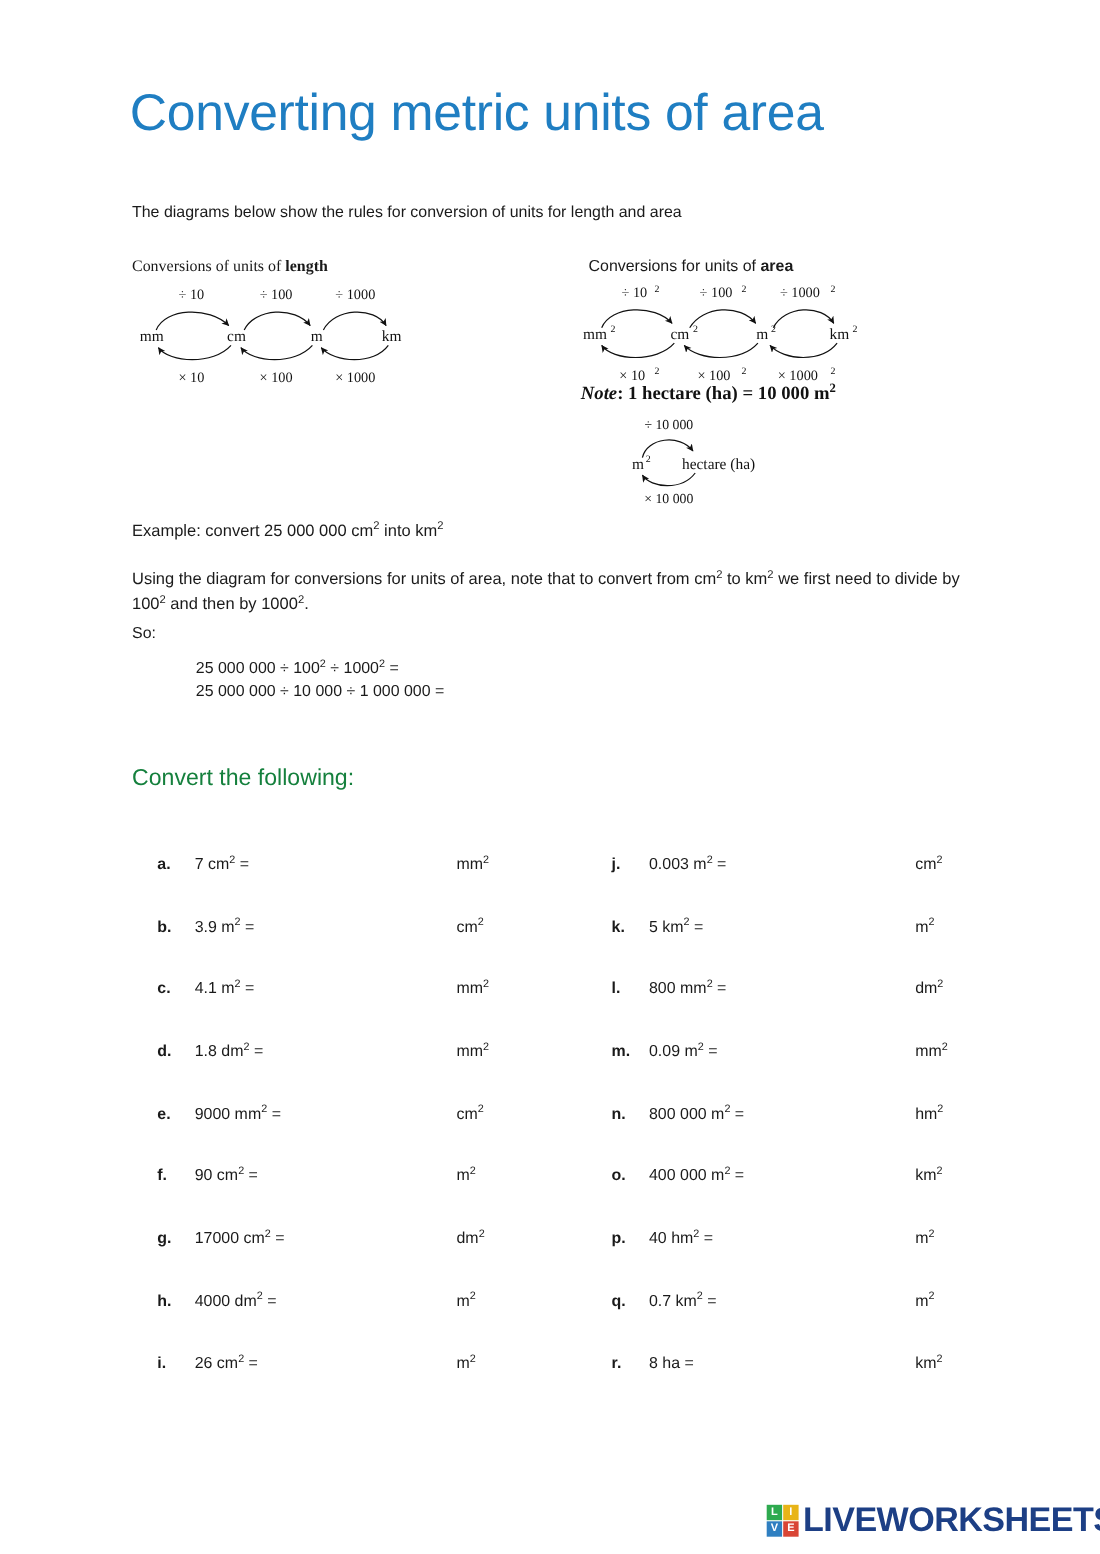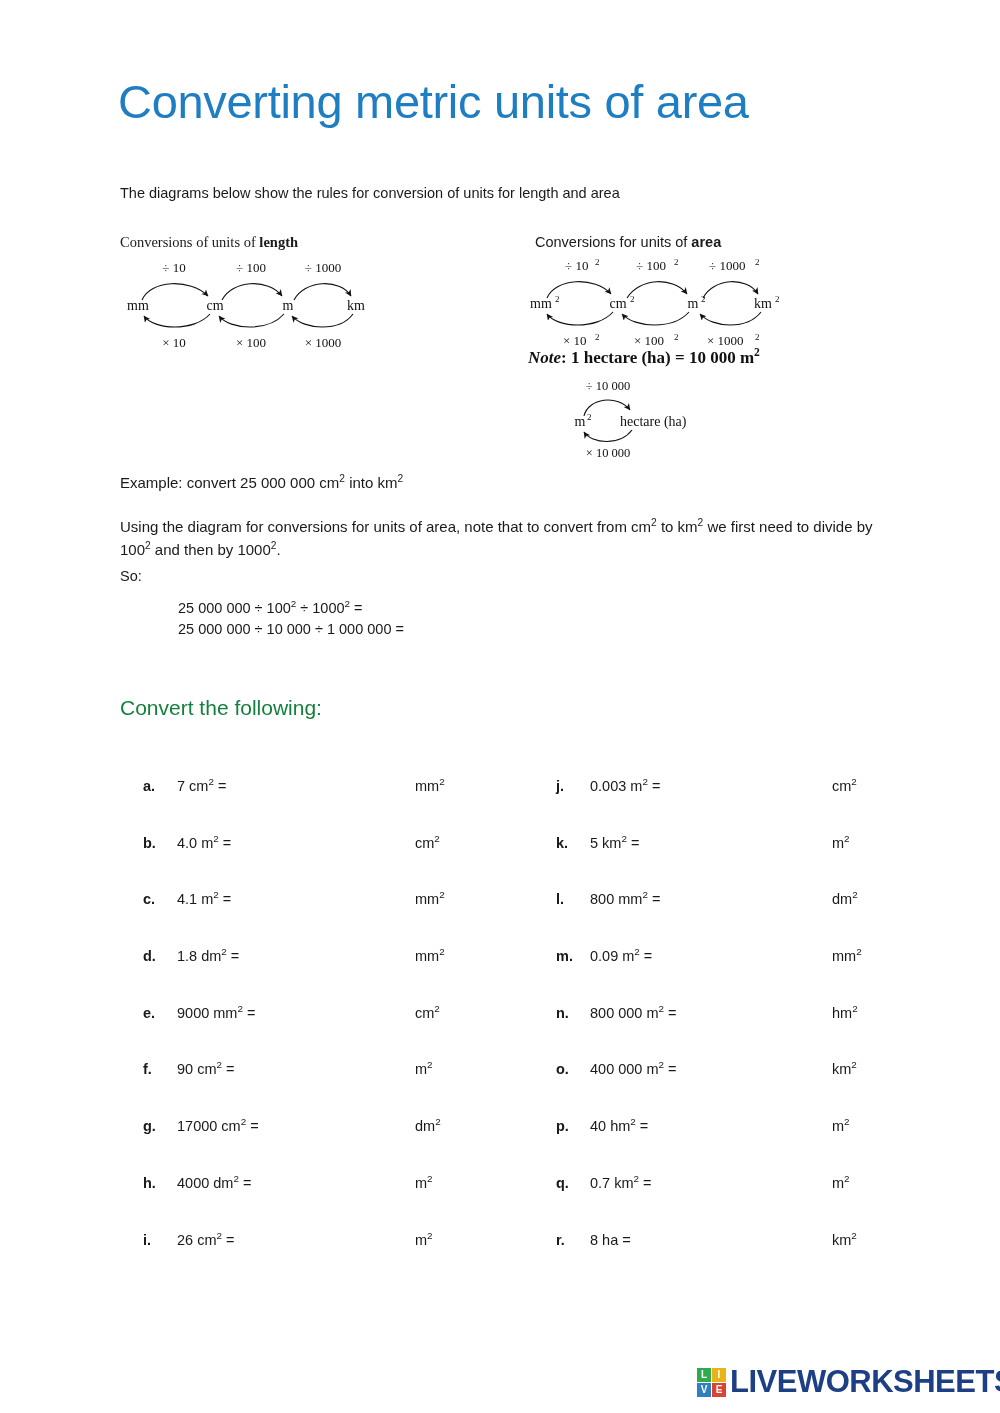--- a/index.html
+++ b/index.html
@@ -332,21 +332,21 @@
   <div class="convert-head">Convert the following:</div>
 
   <div class="qcol qcol-left">
     <div class="qrow">
       <span class="qlet">a.</span>
       <span class="qtext"><span>7 cm</span><sup>2</sup><span> =</span></span>
       <span class="qunit"><span>mm</span><sup>2</sup></span>
     </div>
     <div class="qrow">
       <span class="qlet">b.</span>
-      <span class="qtext"><span>4.0 m</span><sup>2</sup><span> =</span></span>
+      <span class="qtext"><span>3.9 m</span><sup>2</sup><span> =</span></span>
       <span class="qunit"><span>cm</span><sup>2</sup></span>
     </div>
     <div class="qrow">
       <span class="qlet">c.</span>
       <span class="qtext"><span>4.1 m</span><sup>2</sup><span> =</span></span>
       <span class="qunit"><span>mm</span><sup>2</sup></span>
     </div>
     <div class="qrow">
       <span class="qlet">d.</span>
       <span class="qtext"><span>1.8 dm</span><sup>2</sup><span> =</span></span>

